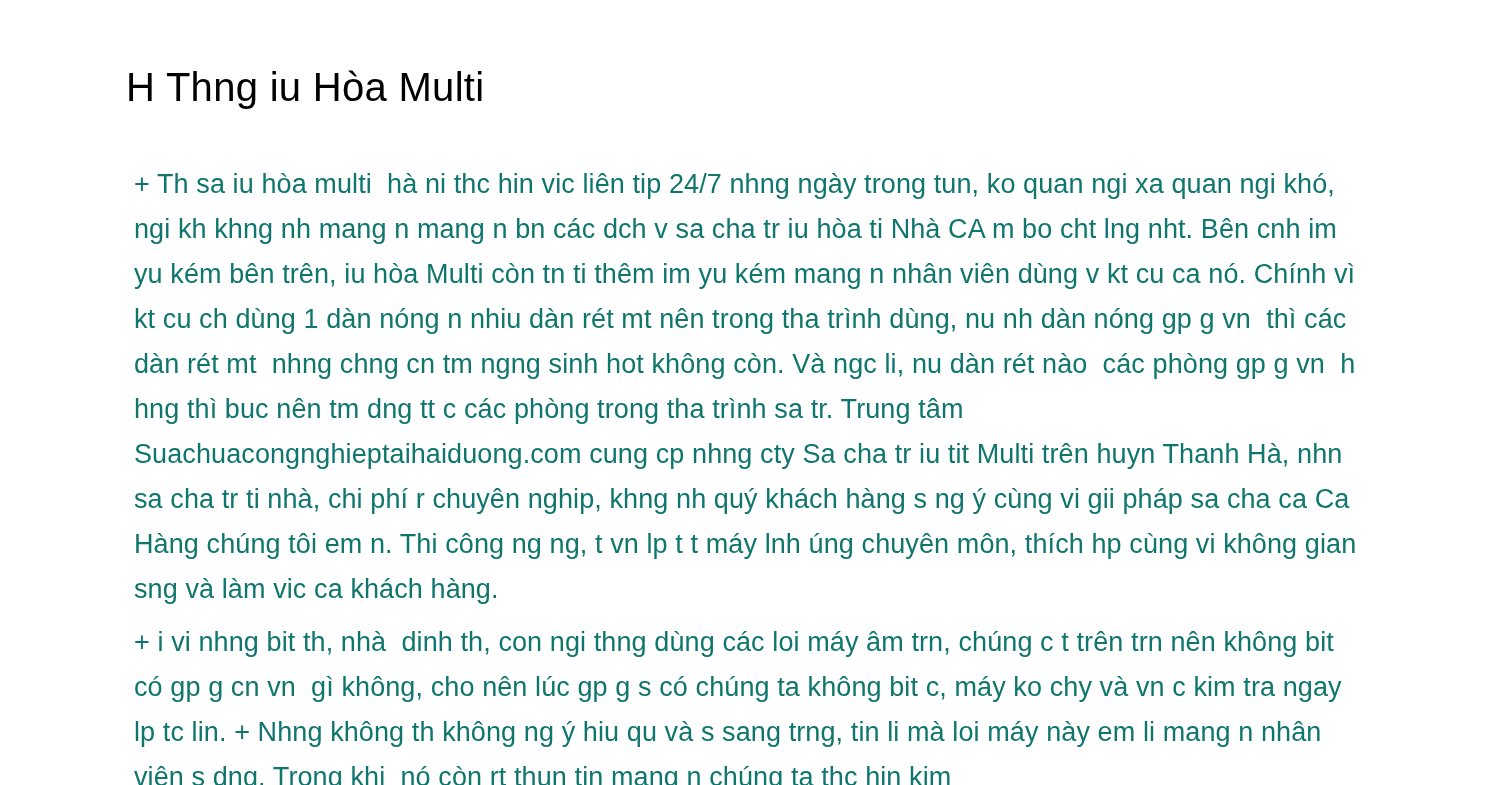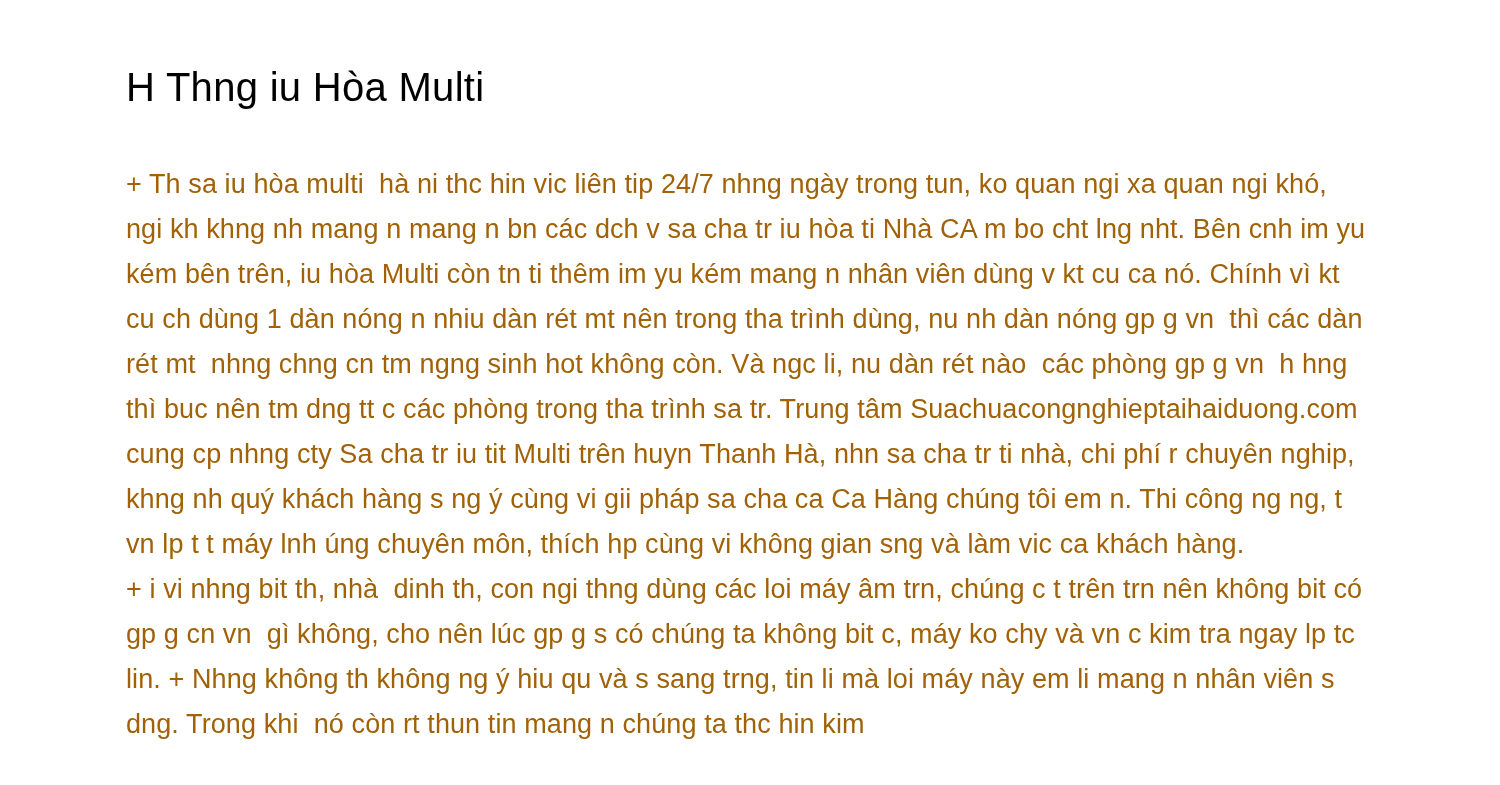--- a/index.html
+++ b/index.html
@@ -23,24 +23,24 @@
   }
   .doc-title {
     margin: 0 0 52px 0;
     font-size: 40px;
     font-weight: 400;
     line-height: 1.15;
     color: #000000;
     letter-spacing: 0.3px;
   }
   .doc-paragraph {
-    margin: 0;
+    margin: 8px;
     font-size: 27px;
     line-height: 45px;
-    color: #a16207;
+    color: #0f766e;
     white-space: pre-wrap;
     letter-spacing: 0.1px;
   }
 </style>
 </head>
 <body>
 
 <div class="page">
   <h1 class="doc-title">H Thng iu Hòa Multi</h1>
   <p class="doc-paragraph">+ Th sa iu hòa multi  hà ni thc hin vic liên tip 24/7 nhng ngày trong tun, ko quan ngi xa quan ngi khó, ngi kh khng nh mang n mang n bn các dch v sa cha tr iu hòa ti Nhà CA m bo cht lng nht. Bên cnh im yu kém bên trên, iu hòa Multi còn tn ti thêm im yu kém mang n nhân viên dùng v kt cu ca nó. Chính vì kt cu ch dùng 1 dàn nóng n nhiu dàn rét mt nên trong tha trình dùng, nu nh dàn nóng gp g vn  thì các dàn rét mt  nhng chng cn tm ngng sinh hot không còn. Và ngc li, nu dàn rét nào  các phòng gp g vn  h hng thì buc nên tm dng tt c các phòng trong tha trình sa tr. Trung tâm Suachuacongnghieptaihaiduong.com cung cp nhng cty Sa cha tr iu tit Multi trên huyn Thanh Hà, nhn sa cha tr ti nhà, chi phí r chuyên nghip, khng nh quý khách hàng s ng ý cùng vi gii pháp sa cha ca Ca Hàng chúng tôi em n. Thi công ng ng, t vn lp t t máy lnh úng chuyên môn, thích hp cùng vi không gian sng và làm vic ca khách hàng.</p>

